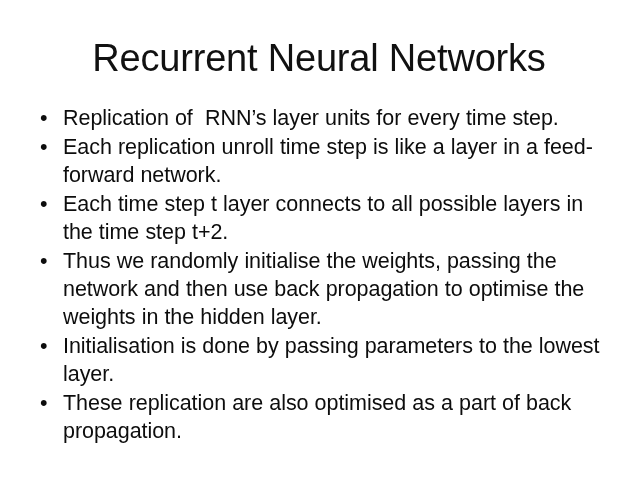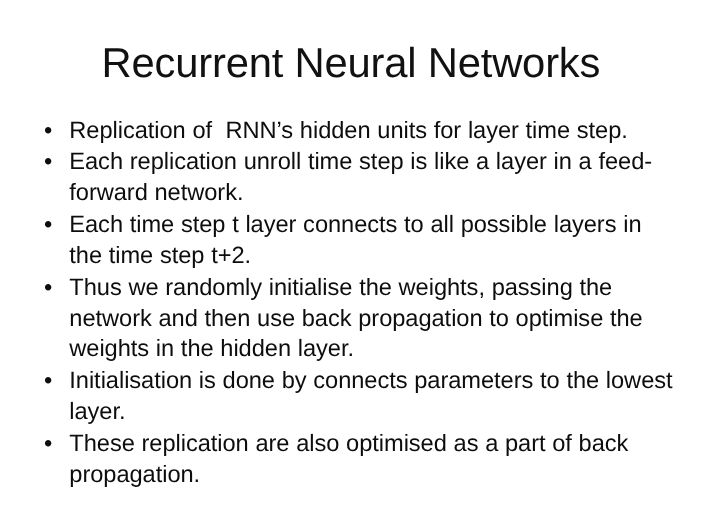--- a/index.html
+++ b/index.html
@@ -70,41 +70,41 @@
 <body>
 
 <div class="slide">
 
   <div class="slide-title">Recurrent Neural Networks</div>
 
   <ul class="bullet-list">
 
     <li class="bullet-item">
       <span class="bullet-marker">•</span>
-      <span class="bullet-text">Replication of  RNN’s hidden units for layer time step.</span>
+      <span class="bullet-text">Replication of  RNN’s layer units for every time step.</span>
     </li>
 
     <li class="bullet-item">
       <span class="bullet-marker">•</span>
       <span class="bullet-text">Each replication unroll time step is like a layer in a feed-forward network.</span>
     </li>
 
     <li class="bullet-item">
       <span class="bullet-marker">•</span>
       <span class="bullet-text">Each time step t layer connects to all possible layers in the time step t+2.</span>
     </li>
 
     <li class="bullet-item">
       <span class="bullet-marker">•</span>
       <span class="bullet-text">Thus we randomly initialise the weights, passing the network and then use back propagation to optimise the weights in the hidden layer.</span>
     </li>
 
     <li class="bullet-item">
       <span class="bullet-marker">•</span>
-      <span class="bullet-text">Initialisation is done by connects parameters to the lowest layer.</span>
+      <span class="bullet-text">Initialisation is done by passing parameters to the lowest layer.</span>
     </li>
 
     <li class="bullet-item">
       <span class="bullet-marker">•</span>
       <span class="bullet-text">These replication are also optimised as a part of back propagation.</span>
     </li>
 
   </ul>
 
 </div>

